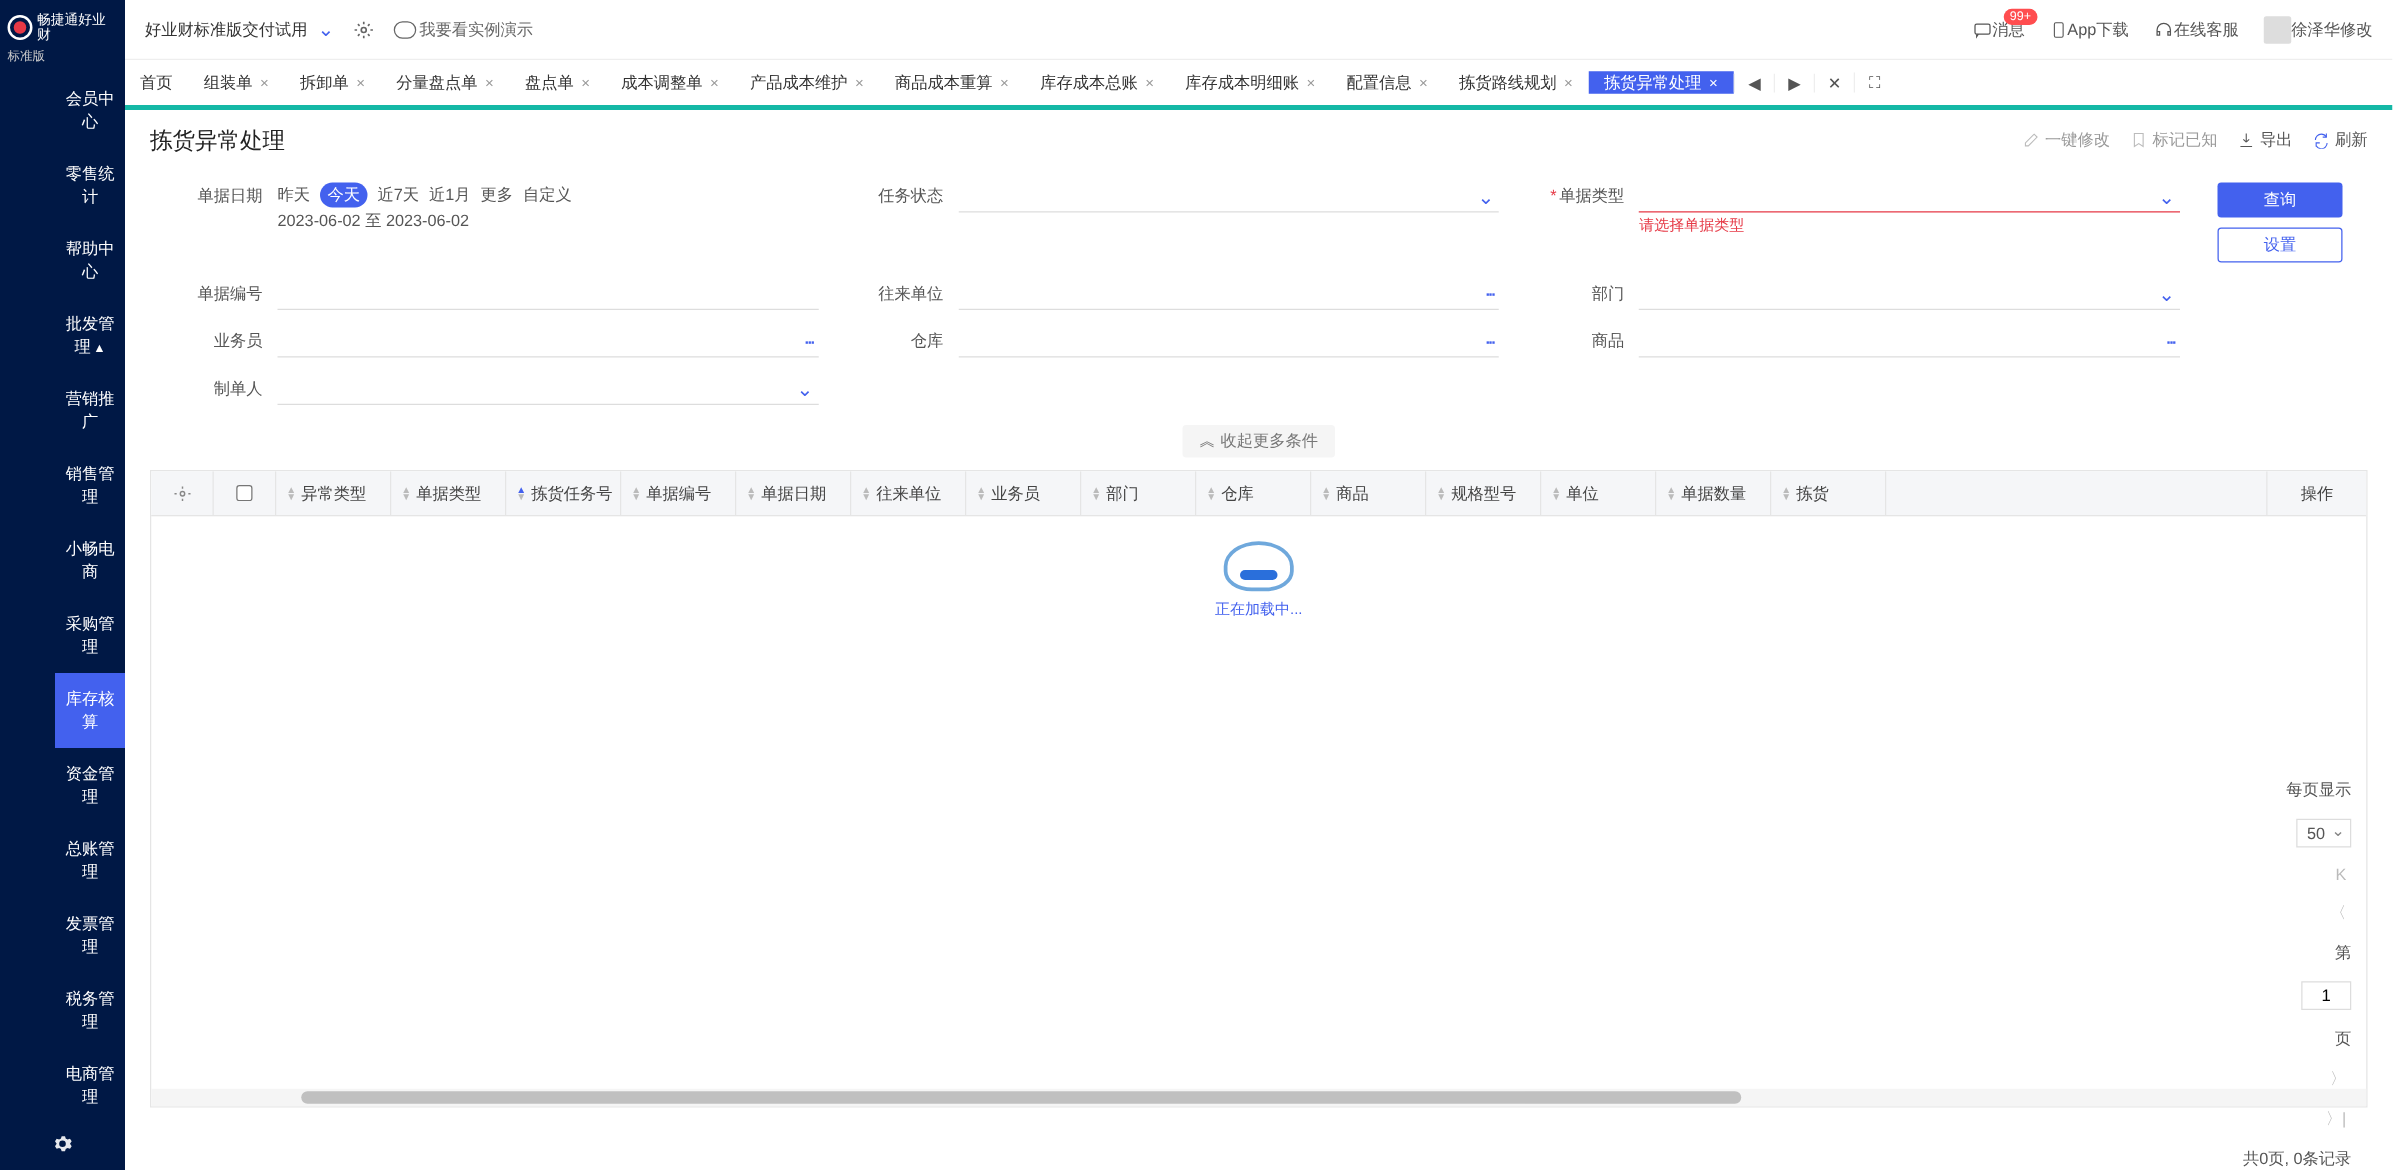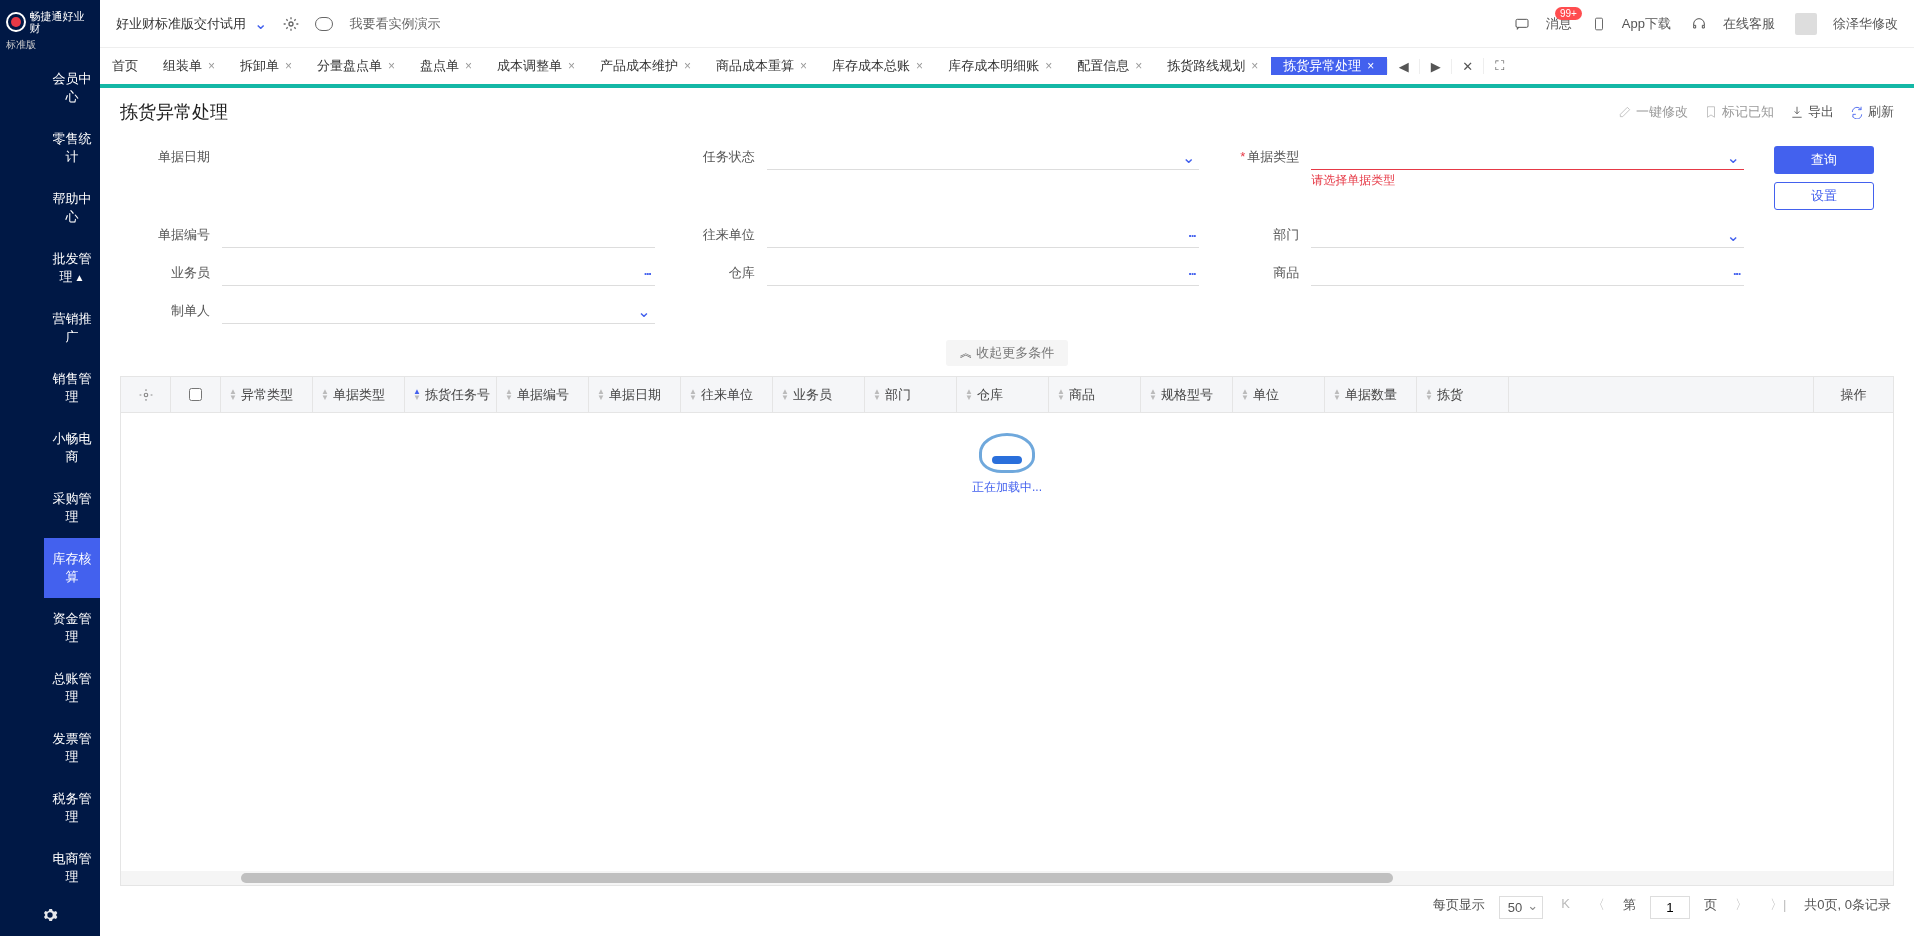--- a/index.html
+++ b/index.html
@@ -22,25 +22,25 @@
 .gear { width: 16px; height: 16px; display: inline-block; }
 
 
 .main { flex: 1; display: flex; flex-direction: column; min-width: 0; border-radius: 12px; }
 
 
 .topbar { height: 48px; display: flex; align-items: center; padding: 0 16px; border-bottom: 1px solid #eee; gap: 16px; }
 .product-sel { display: flex; align-items: center; gap: 8px; color: #333; cursor: pointer; }
 .chevron { color: #4361ee; font-size: 16px; }
 .top-gear { color: #666; cursor: pointer; }
-.demo-link { display: flex; align-items: center; gap: 16px; color: #666; cursor: pointer; }
+.demo-link { display: flex; align-items: center; gap: 2px; color: #666; cursor: pointer; }
 .cloud-icon { width: 18px; height: 14px; border: 1.5px solid #666; border-radius: 8px; position: relative; }
 .spacer { flex: 1; }
 .top-right { display: flex; align-items: center; gap: 20px; }
-.tr-item { display: flex; align-items: center; gap: 16px; color: #555; cursor: pointer; position: relative; }
+.tr-item { display: flex; align-items: center; gap: 0; color: #555; cursor: pointer; position: relative; }
 .badge { position: absolute; top: -8px; right: -10px; background: #ff4d4f; color: #fff; font-size: 10px; padding: 1px 5px; border-radius: 8px; }
 .avatar { width: 22px; height: 22px; background: #ddd; border-radius: 2px; display: inline-block; }
 
 
 .tabs { height: 40px; display: flex; align-items: center; border-bottom: 4px solid #14b8a6; background: #fff; }
 .tab { padding: 0 12px; display: flex; align-items: center; gap: 6px; cursor: pointer; font-size: 13px; color: #333; border-right: 1px solid transparent; white-space: nowrap; }
 .tab .close { color: #999; font-size: 12px; }
 .tab.active { background: #4361ee; color: #fff; }
 .tab.active .close { color: #fff; }
 .tab-ctrl { width: 32px; display: flex; align-items: center; justify-content: center; cursor: pointer; color: #555; border-left: 1px solid #eee; }
@@ -81,21 +81,21 @@
 .sort-icons { display: flex; flex-direction: column; line-height: 6px; font-size: 8px; color: #bbb; }
 .sort-icons .up.active { color: #4361ee; }
 .tbody { flex: 1; position: relative; }
 .loading { position: absolute; left: 50%; top: 20px; transform: translateX(-50%); text-align: center; color: #4361ee; font-size: 12px; }
 .loading-cloud { width: 56px; height: 40px; margin: 0 auto 6px; border: 3px solid #6fa8dc; border-radius: 50% 50% 40% 40%; position: relative; background:#fff;}
 .loading-cloud::after{content:'';position:absolute;left:10px;right:10px;bottom:6px;height:8px;background:#2a6fdb;border-radius:4px;}
 .hscroll { height: 14px; background: #f5f5f5; position: relative; }
 .hscroll-thumb { position: absolute; left: 120px; width: 65%; top: 2px; bottom: 2px; background: #c0c0c0; border-radius: 6px; }
 
 
-.pager { height: 40px; display: flex; align-items: flex-start; justify-content: flex-end; gap: 14px; padding: 0 23px; color: #555; }
+.pager { height: 40px; display: flex; align-items: flex-end; justify-content: flex-end; gap: 14px; padding: 0 33px; color: #555; flex-direction: column; }
 .pg-sel { border: 1px solid #ddd; padding: 3px 20px 3px 8px; position: relative; cursor: pointer; }
 .pg-sel::after { content: '⌄'; position: absolute; right: 4px; top: 1px; color: #888; }
 .pg-btn { color: #bbb; cursor: pointer; padding: 0 4px; }
 .pg-input { width: 40px; border: 1px solid #ddd; text-align: center; padding: 3px; }
 svg { display: block; }
 </style>
 </head>
 <body>
 
 <div class="app">
@@ -263,20 +263,31 @@
             </svg>
           <span>刷新</span>
         </span>
       </div>
     </div>
 
     <div class="filters-wrap">
       <div class="filter-row">
         <div class="filter-field">
           <span class="label">单据日期</span>
+          <div class="field-body">
+            <div class="date-quick" id="date-quick">
+                <span>昨天</span>
+                <span class="on">今天</span>
+                <span>近7天</span>
+                <span>近1月</span>
+                <span>更多</span>
+                <span>自定义</span>
+              </div>
+            <div class="date-range">2023-06-02 至 2023-06-02</div>
+          </div>
         </div>
         <div class="filter-field">
           <span class="label">任务状态</span>
           <div class="field-body">
               <div class="input-line">
                 <span class="chevron">⌄</span>
               </div>
             </div>
         </div>
         <div class="filter-field">

